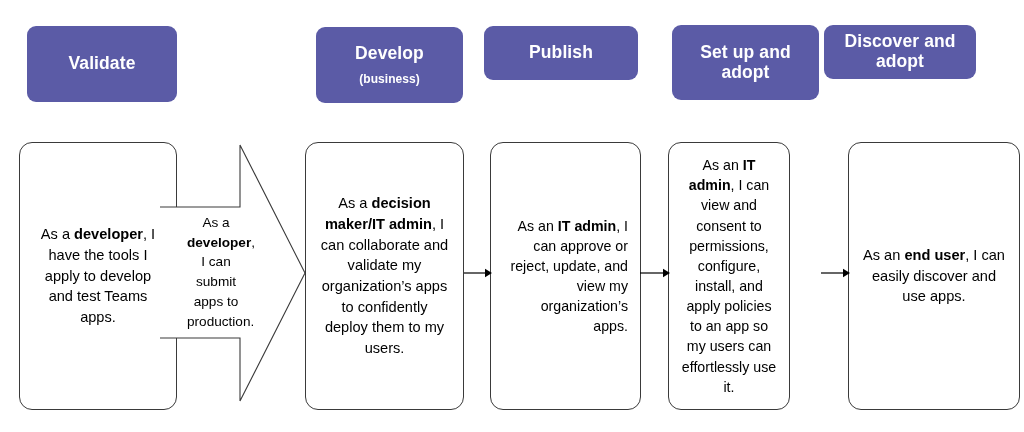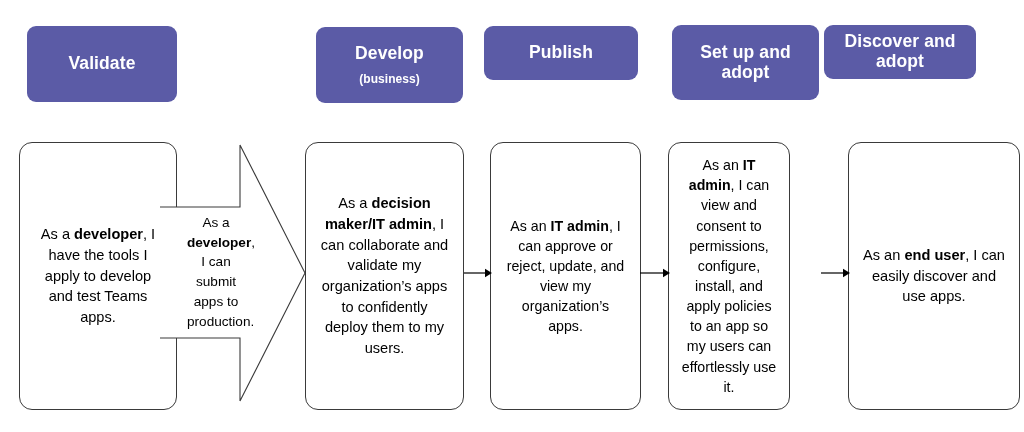--- a/index.html
+++ b/index.html
@@ -49,21 +49,21 @@
     color:#000000;
     font-size:14.6px;
     line-height:1.42;
     padding:8px 12px;
   }
   .card p{margin:0;}
   .card b{font-weight:700;}
 
   #card-0{left:19px;  width:158px;}
   #card-1{left:305px; width:159px;}
-  #card-2{left:490px; width:151px;}
+  #card-2{left:490px; width:151px;text-align:right;}
   #card-3{left:668px; width:122px;}
   #card-4{left:848px; width:172px;}
 
   #card-2,#card-3{font-size:14.2px;}
 
   
   .block-arrow{
     position:absolute;
     left:160px;top:138px;
     width:152px;height:272px;

